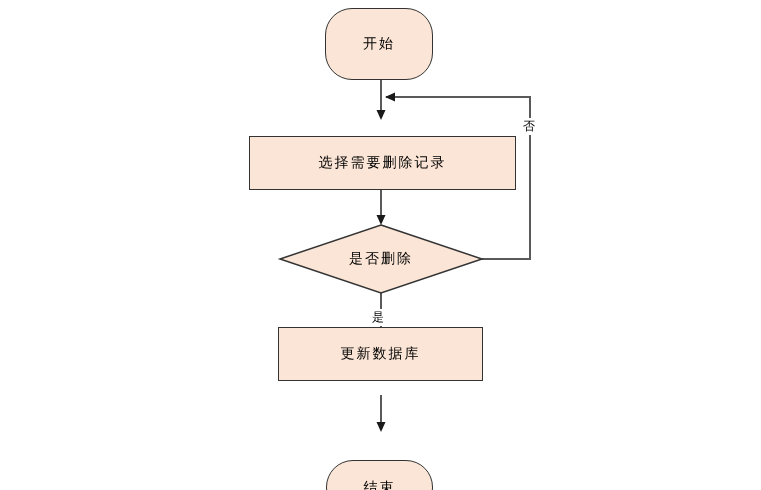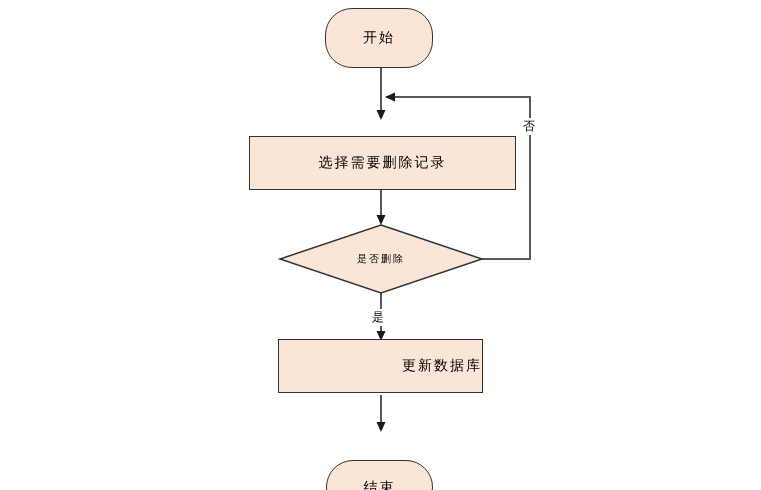--- a/index.html
+++ b/index.html
@@ -53,21 +53,21 @@
   }
   .terminator { border-radius: 27px; }
   .node-label { white-space: nowrap; }
   .decision-label {
     position: absolute;
     background: transparent;
     border: none;
     display: flex;
     align-items: center;
     justify-content: center;
-    font-size: 10px;
+    font-size: 14px;
     letter-spacing: 2px;
   }
   .edge-label {
     position: absolute;
     width: 18px;
     height: 17px;
     line-height: 17px;
     text-align: center;
     background: var(--canvas_bg);
     font-size: 12px;
@@ -91,33 +91,33 @@
 
     <path class="wire" d="M381 293 V332"></path>
     <polygon class="head" points="381,341 376.5,331 385.5,331"></polygon>
 
     <path class="wire" d="M381 395 V423"></path>
     <polygon class="head" points="381,432 376.5,422 385.5,422"></polygon>
 
     <polygon class="decision-shape" points="381,225 482,259 381,293 280,259"></polygon>
   </svg>
 
-  <div class="node terminator" style="left:325px; top:8px; width:108px; height:60px;">
+  <div class="node terminator" style="left:325px; top:8px; width:108px; height:72px;">
     <span class="node-label">开始</span>
   </div>
 
   <div class="node" style="left:249px; top:136px; width:267px; height:54px;">
     <span class="node-label">选择需要删除记录</span>
   </div>
 
   <div class="decision-label" style="left:280px; top:225px; width:202px; height:68px;">
     <span class="node-label">是否删除</span>
   </div>
 
-  <div class="node" style="left:278px; top:339px; width:205px; height:54px;justify-content:flex-end;">
+  <div class="node" style="left:278px; top:327px; width:205px; height:54px;">
     <span class="node-label">更新数据库</span>
   </div>
 
   <div class="node terminator" style="left:326px; top:432px; width:107px; height:55px;margin-top:28px;">
     <span class="node-label">结束</span>
   </div>
 
   <div class="edge-label" style="left:369px; top:309px;">是</div>
 
   <div class="edge-label" style="left:520px; top:118px;">否</div>

